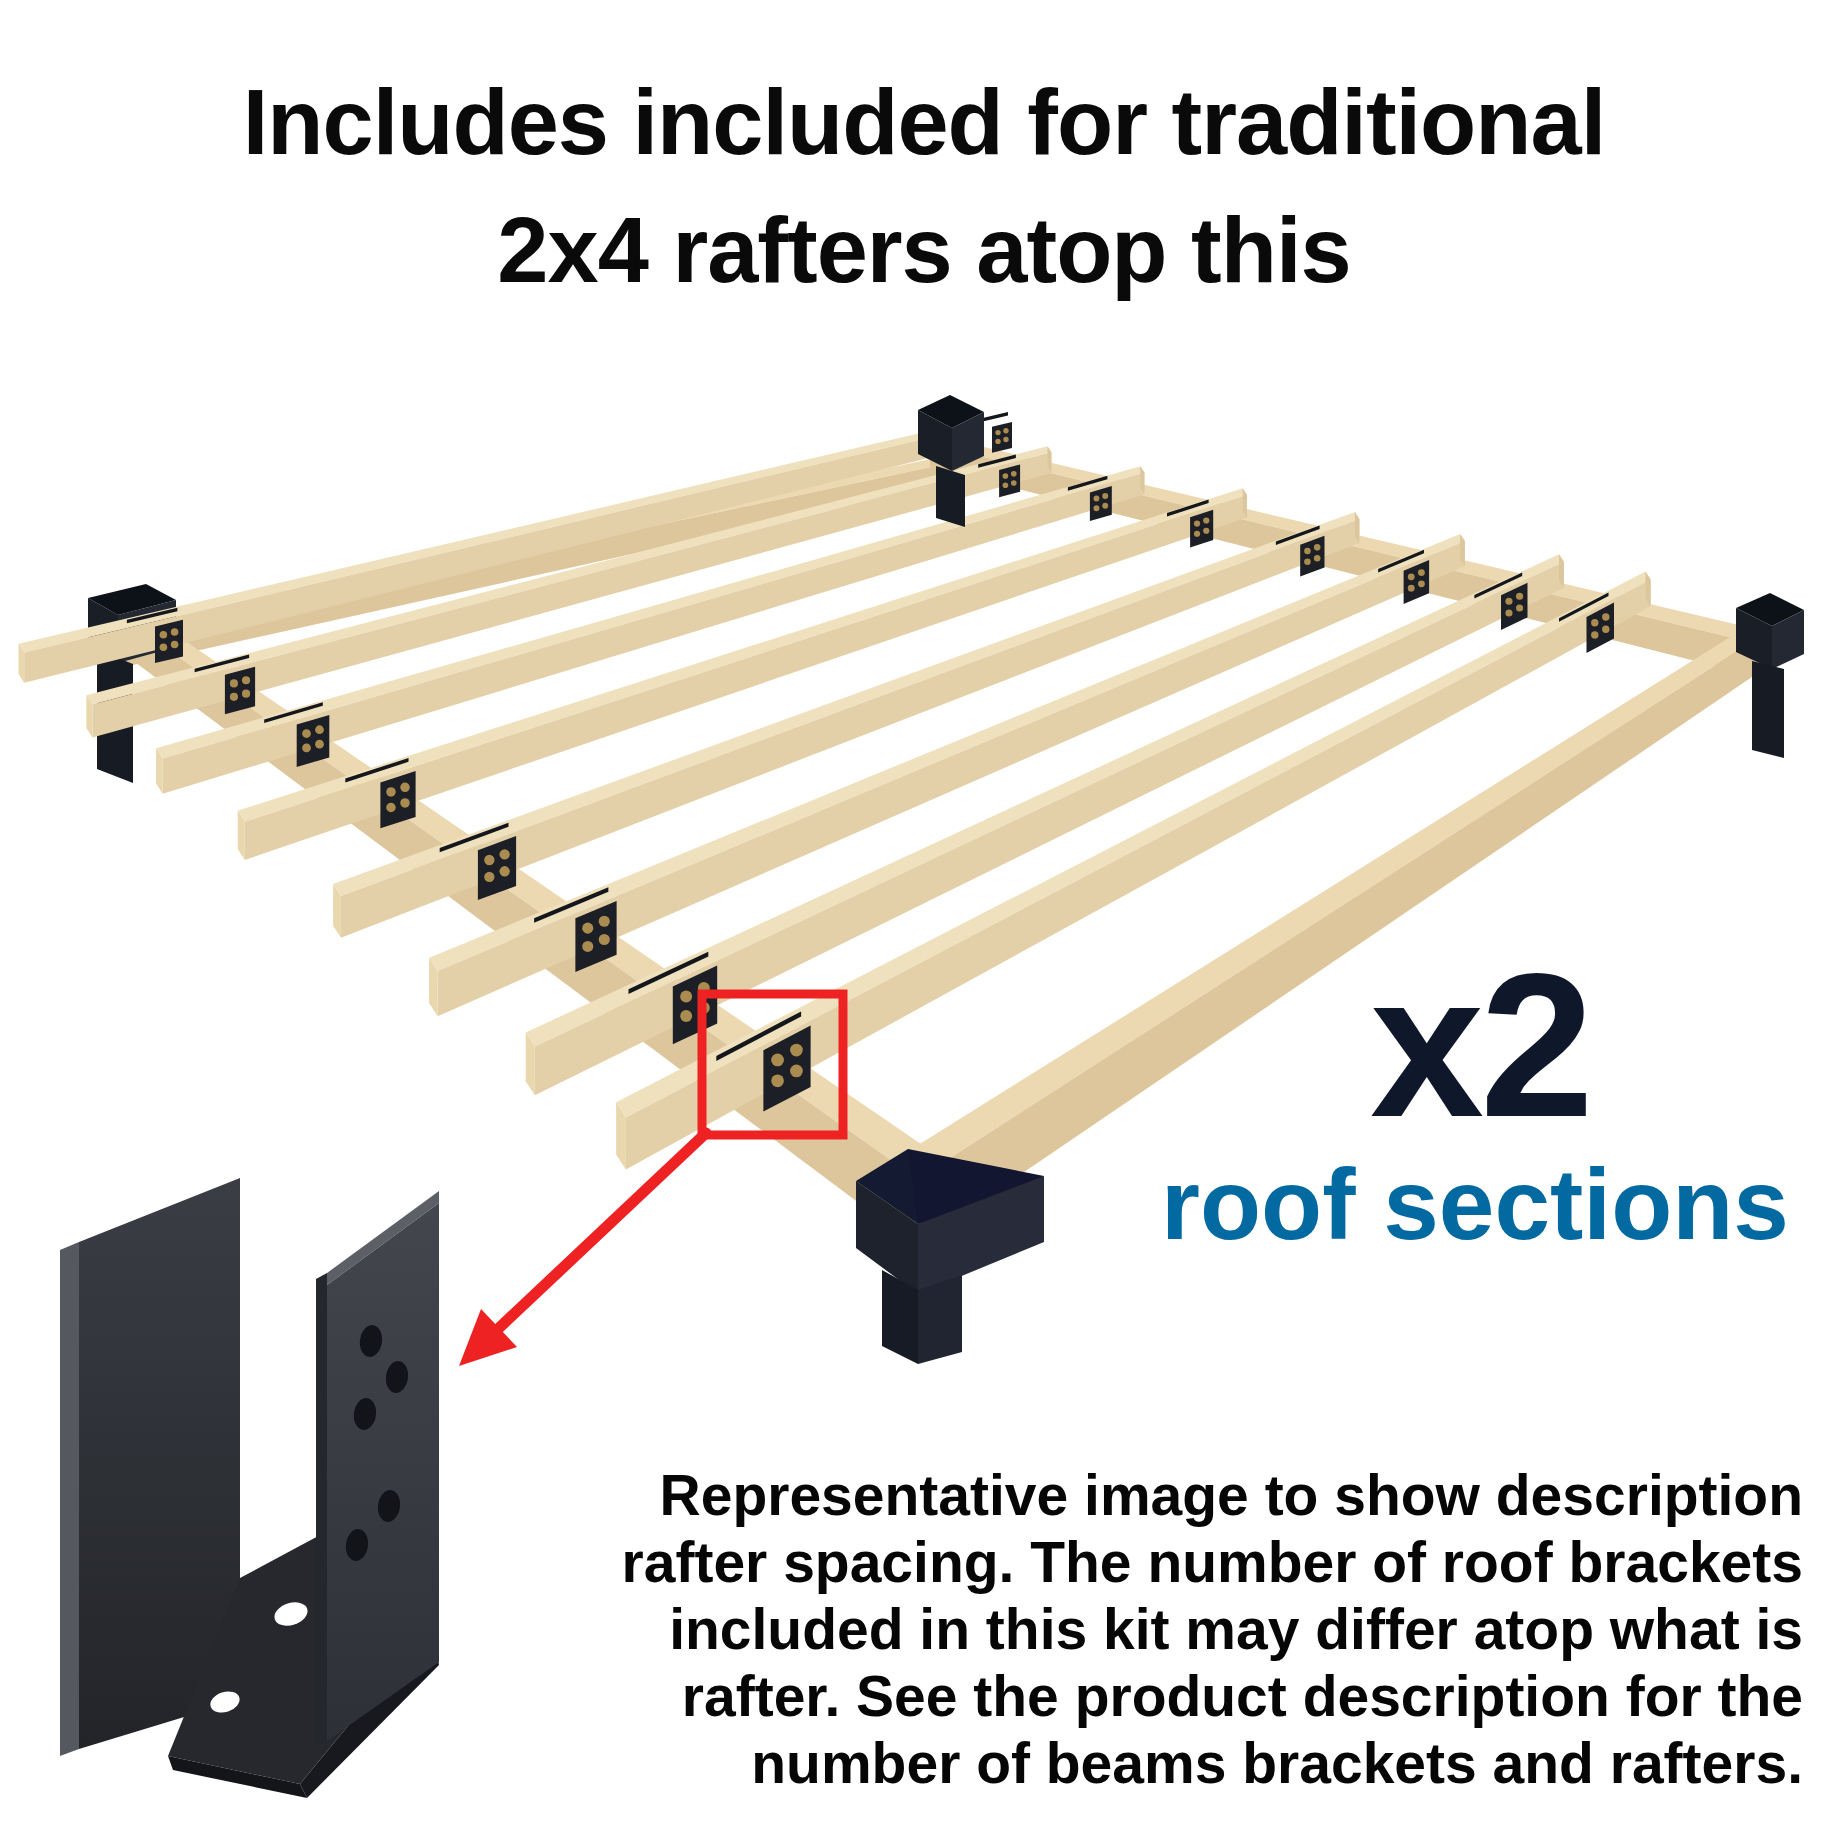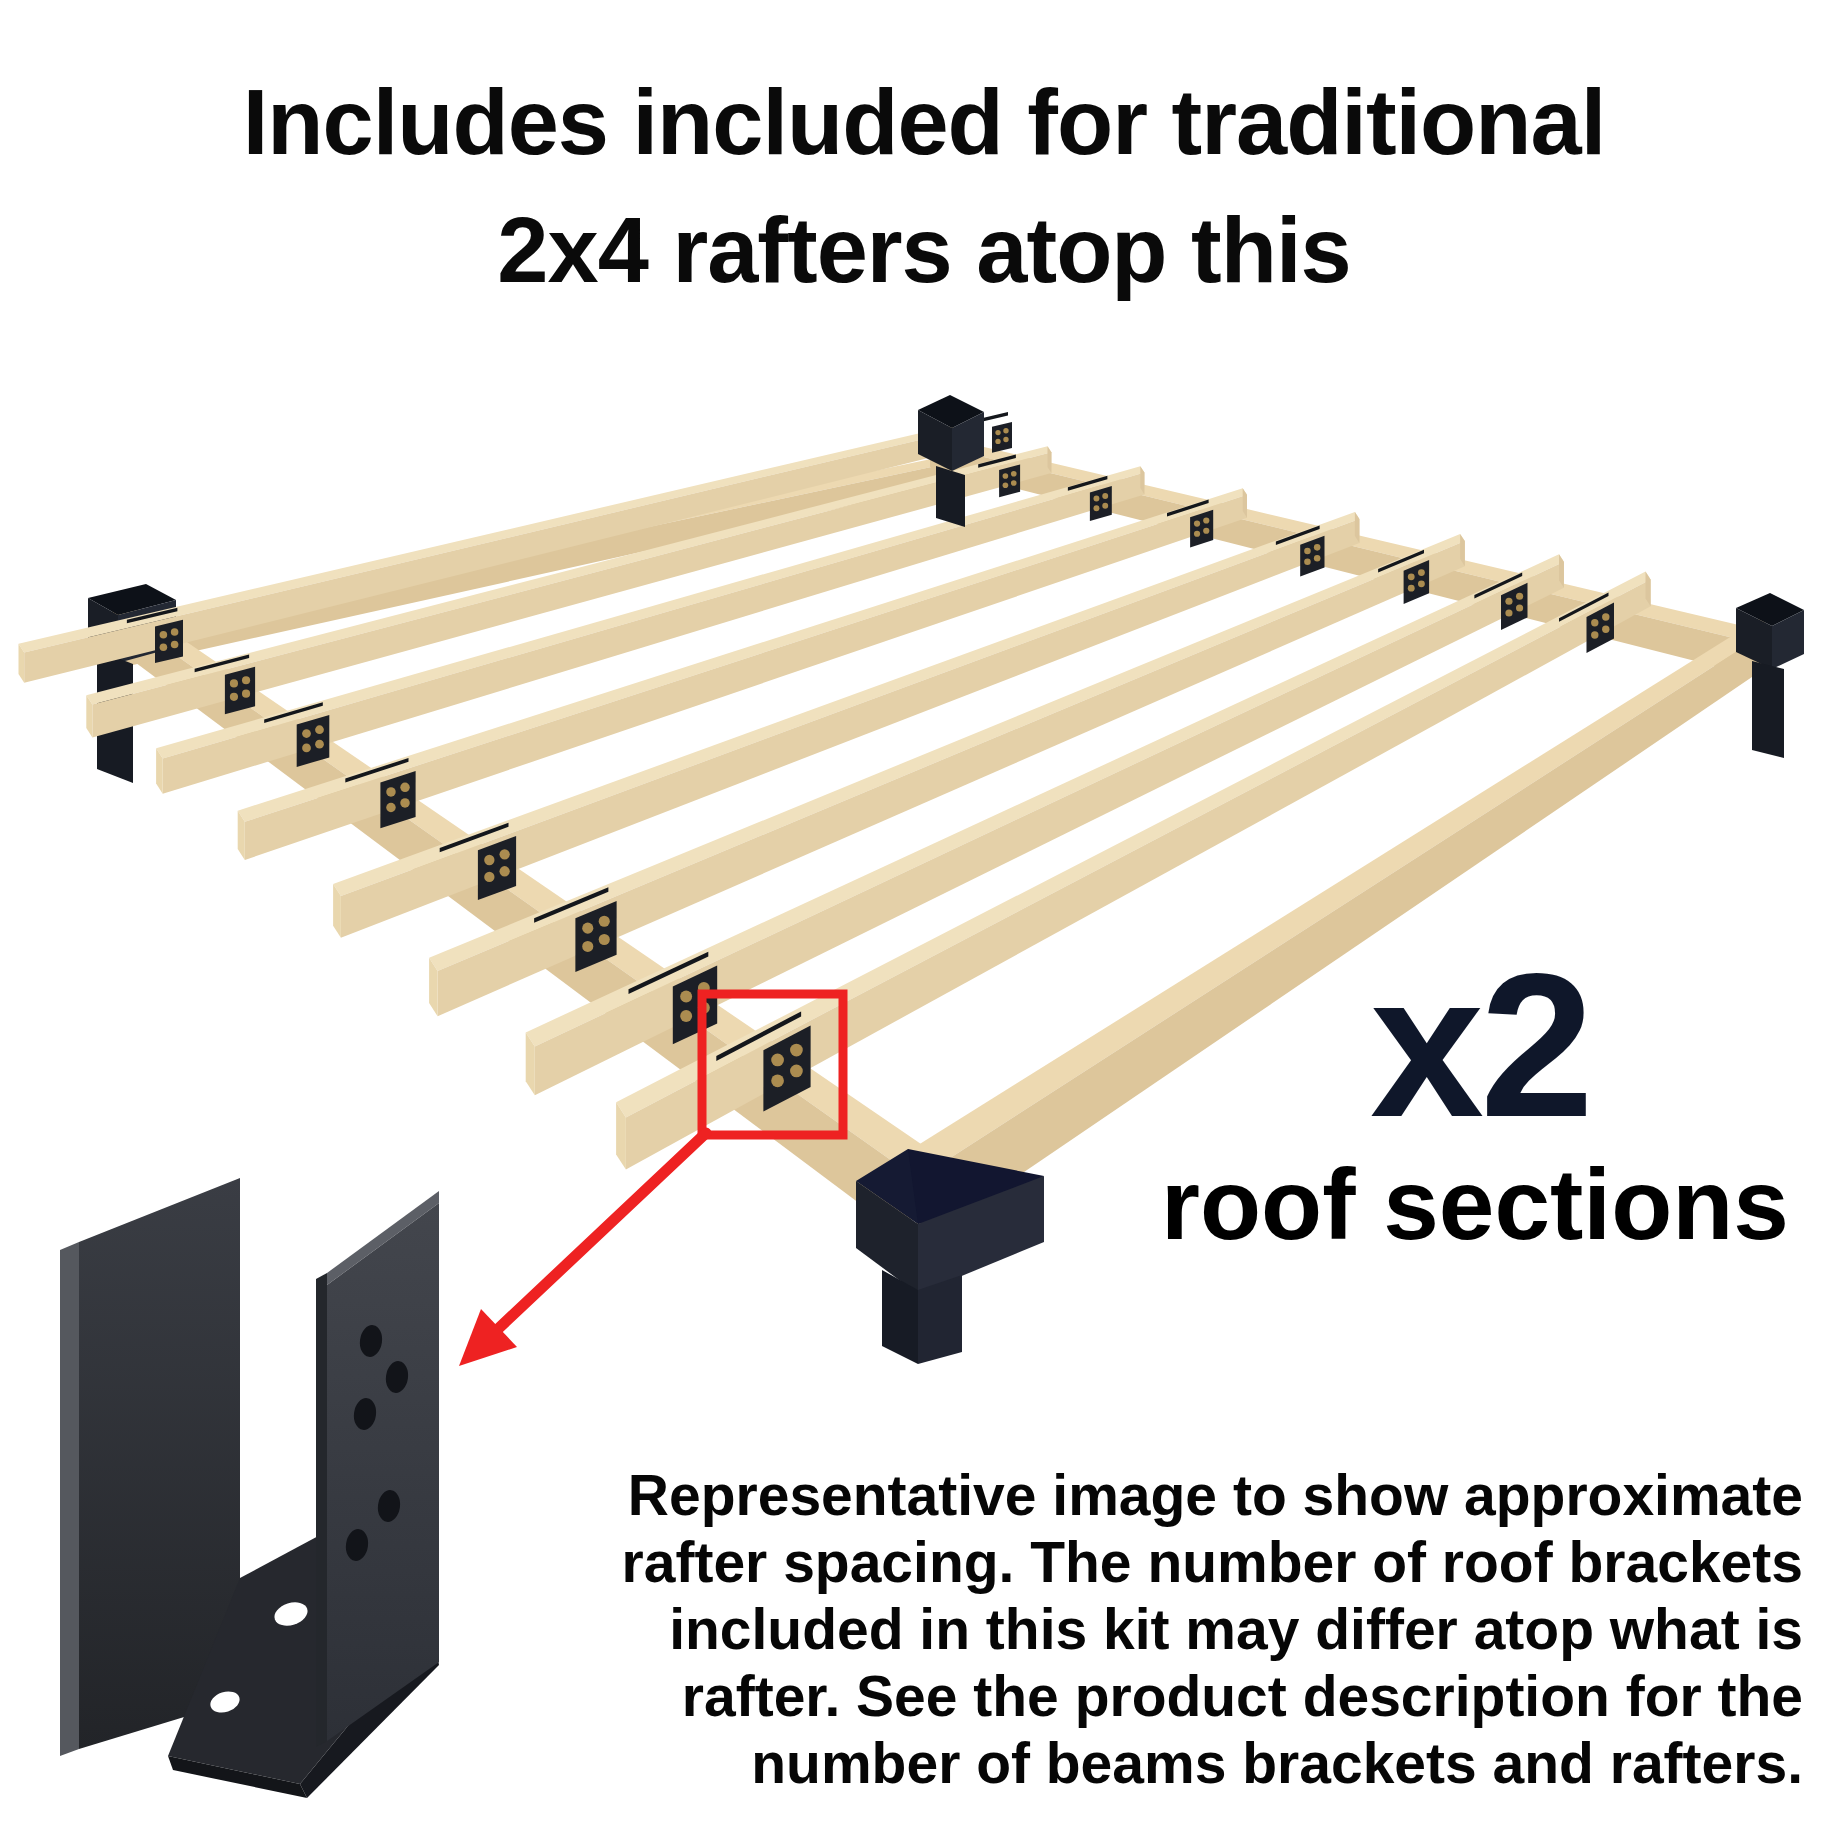--- a/index.html
+++ b/index.html
@@ -4,21 +4,21 @@
 <style>
   html,body{margin:0;padding:0;background:#ffffff;}
   .canvas{position:relative;width:1848px;height:1848px;background:#ffffff;overflow:hidden;
           font-family:"Liberation Sans","DejaVu Sans",sans-serif;}
   #scene{position:absolute;left:0;top:0;width:100%;height:100%;}
   .title{position:absolute;left:0;right:0;top:58px;text-align:center;color:#0a0a0a;
          font-weight:700;font-size:92px;line-height:128px;letter-spacing:-1px;}
   .badge-mult{position:absolute;left:1330px;top:942px;width:300px;text-align:center;
          font-weight:700;font-size:205px;line-height:205px;letter-spacing:-4px;}
   .badge-label{position:absolute;left:1130px;top:1152px;width:690px;text-align:center;
-         color:#000000;font-weight:700;font-size:100px;line-height:104px;}
+         color:#0369a1;font-weight:700;font-size:100px;line-height:104px;}
   .disclaimer{position:absolute;right:45px;top:1462px;width:1260px;text-align:right;
          color:#060606;font-weight:600;font-size:57px;line-height:67px;}
 </style>
 </head>
 <body>
 
 <div class="canvas">
 
   <svg id="scene" viewBox="0 0 1848 1848" xmlns="http://www.w3.org/2000/svg">
       <defs>
@@ -273,19 +273,19 @@
 
   <div class="title">
     <div>Includes included for traditional</div>
     <div>2x4 rafters atop this</div>
   </div>
 
   <div class="badge-mult" style="color: #0f172a;">x2</div>
   <div class="badge-label">roof sections</div>
 
   <div class="disclaimer">
-    <div>Representative image to show approximate</div>
+    <div>Representative image to show description</div>
     <div>rafter spacing. The number of roof brackets</div>
     <div>included in this kit may differ atop what is</div>
     <div>rafter. See the product description for the</div>
     <div>number of beams brackets and rafters.</div>
   </div>
 </div>
 
 </body></html>

